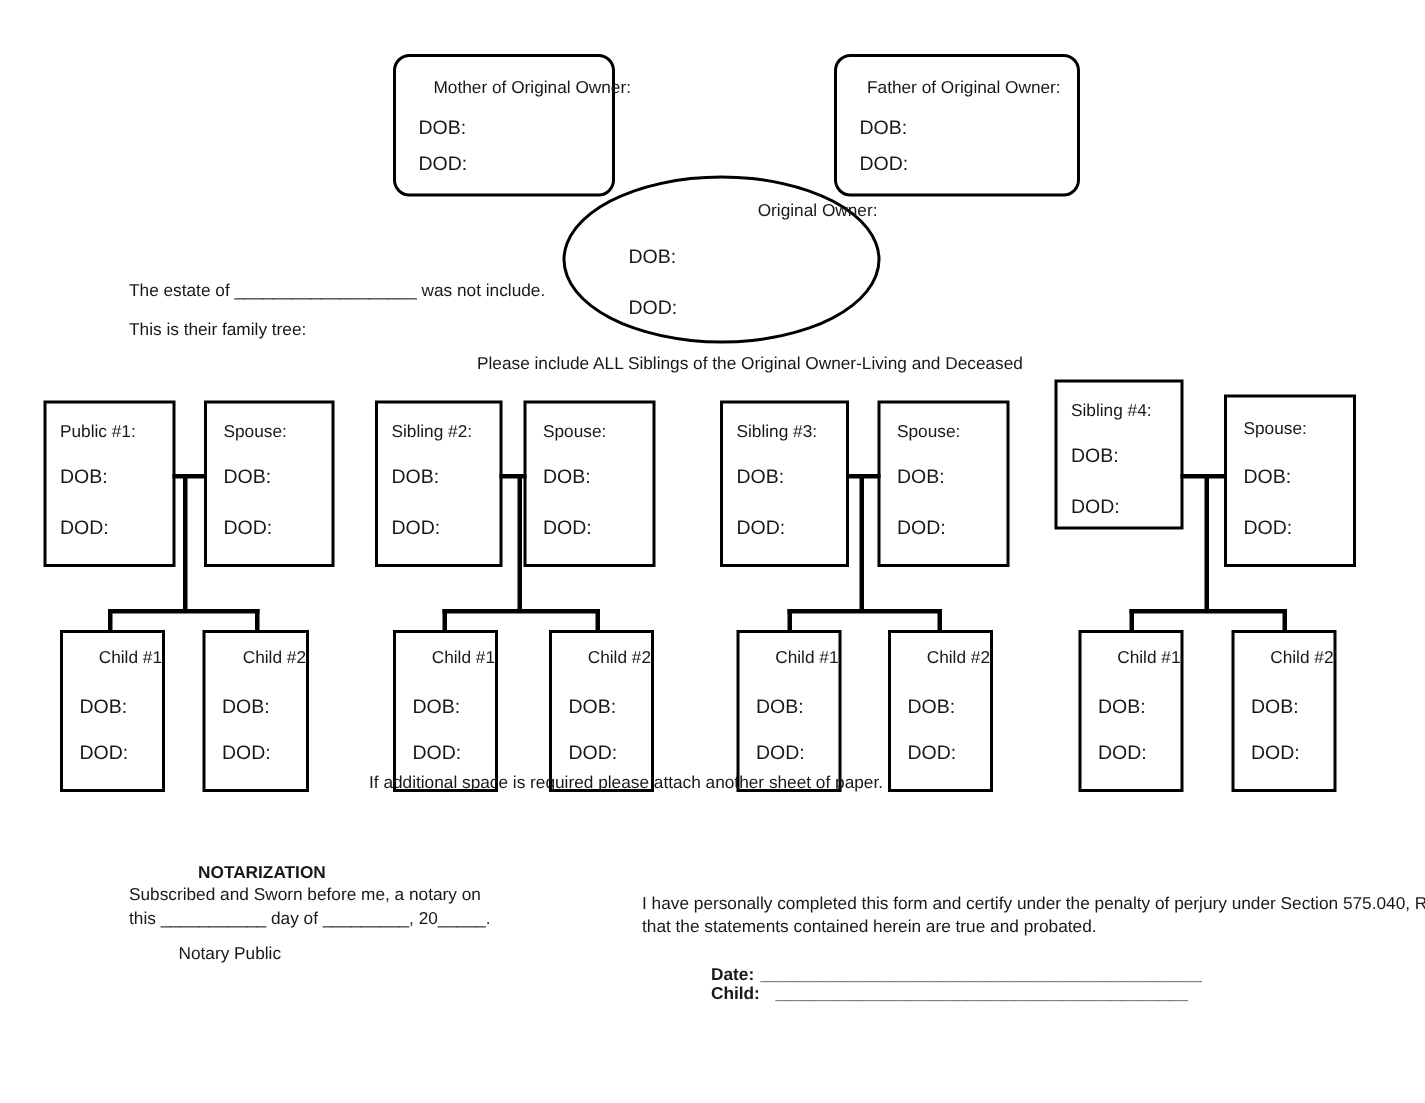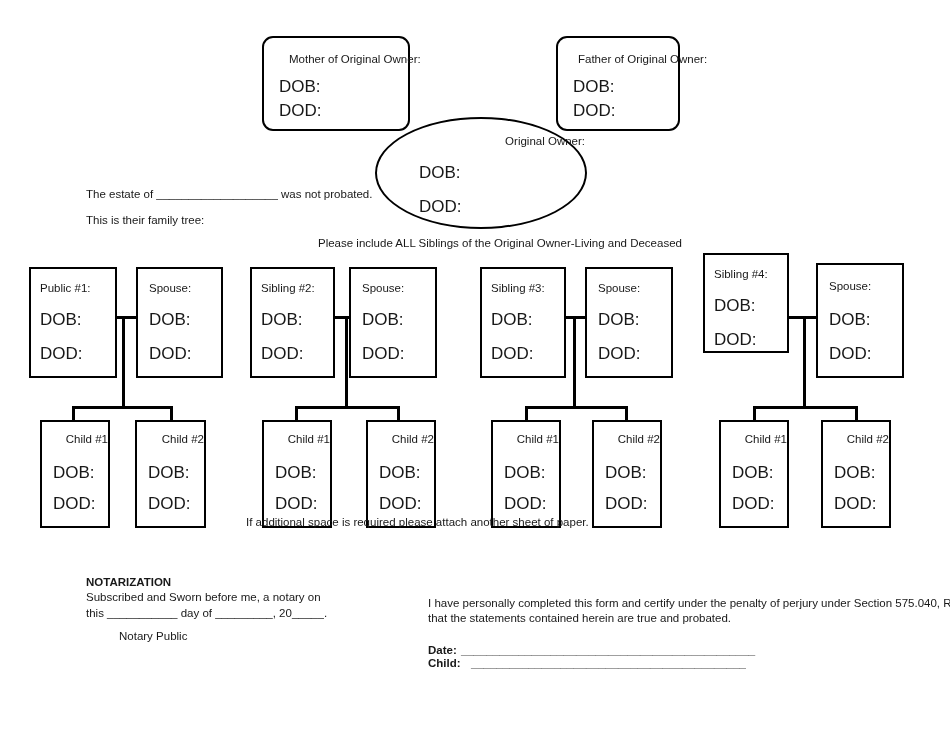--- a/index.html
+++ b/index.html
@@ -36,21 +36,21 @@
   }
 
   
   .node-title {
     position: absolute;
     font-size: 11.5px;
     white-space: nowrap;
   }
   .node-line {
     position: absolute;
-    font-size: 17px;
+    font-size: 13px;
     white-space: nowrap;
   }
   .centered {
     width: 100%;
     text-align: right;
     left: 0;
   }
 
   
   .conn {
@@ -59,46 +59,46 @@
   }
   .conn-h { height: 3px; }
   .conn-v { width: 3px; }
 
   
   .ftext {
     position: absolute;
     font-size: 11.5px;
     white-space: nowrap;
   }
-  .ftext.bold { font-weight: bold; }
+  .ftext.bold { font-weight: bold; margin-left: 46px; }
 </style>
 </head>
 <body>
 
 <div id="page">
 
   <div class="box rounded" style="left:262px; top:36px; width:148px; height:95px;">
     <div class="node-title" style="left:25px; top:15px;">Mother of Original Owner:</div>
     <div class="node-line" style="left:15px; top:39px;">DOB:</div>
     <div class="node-line" style="left:15px; top:63px;">DOD:</div>
   </div>
 
-  <div class="box rounded" style="left:556px; top:36px; width:124px; height:95px;">
+  <div class="box rounded" style="left:556px; top:36px; width:164px; height:95px;">
     <div class="node-title" style="left:20px; top:15px;">Father of Original Owner:</div>
     <div class="node-line" style="left:15px; top:39px;">DOB:</div>
     <div class="node-line" style="left:15px; top:63px;">DOD:</div>
   </div>
 
   <div class="oval" style="left:375px; top:117px; width:212px; height:112px;">
     <div class="node-title centered" style="top:16px;">Original Owner:</div>
     <div class="node-line" style="left:42px; top:44px;">DOB:</div>
     <div class="node-line" style="left:42px; top:78px;">DOD:</div>
   </div>
 
-  <div class="ftext" style="left:86px; top:188px;">The estate of ___________________ was not probated.</div>
+  <div class="ftext" style="left:86px; top:188px;">The estate of ___________________ was not include.</div>
   <div class="ftext" style="left:86px; top:214px;">This is their family tree:</div>
 
   <div class="ftext" style="left:318px; top:237px;">Please include ALL Siblings of the Original Owner-Living and Deceased</div>
 
   <div class="box" style="left:29px; top:267px; width:88px; height:111px;">
     <div class="node-title" style="left:9px; top:13px;">Public #1:</div>
     <div class="node-line" style="left:9px; top:41px;">DOB:</div>
     <div class="node-line" style="left:9px; top:75px;">DOD:</div>
   </div>
 

